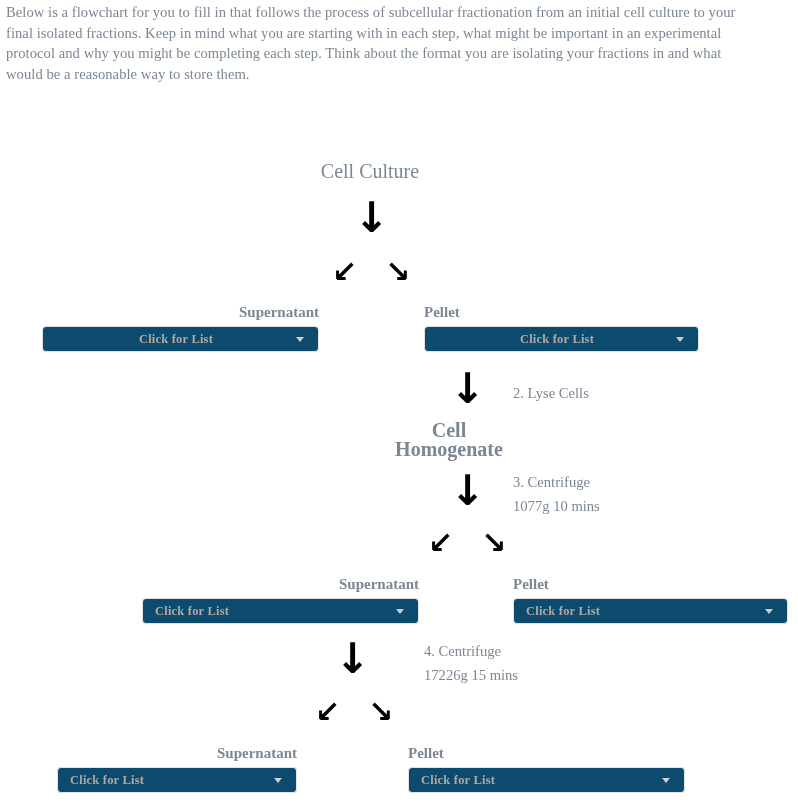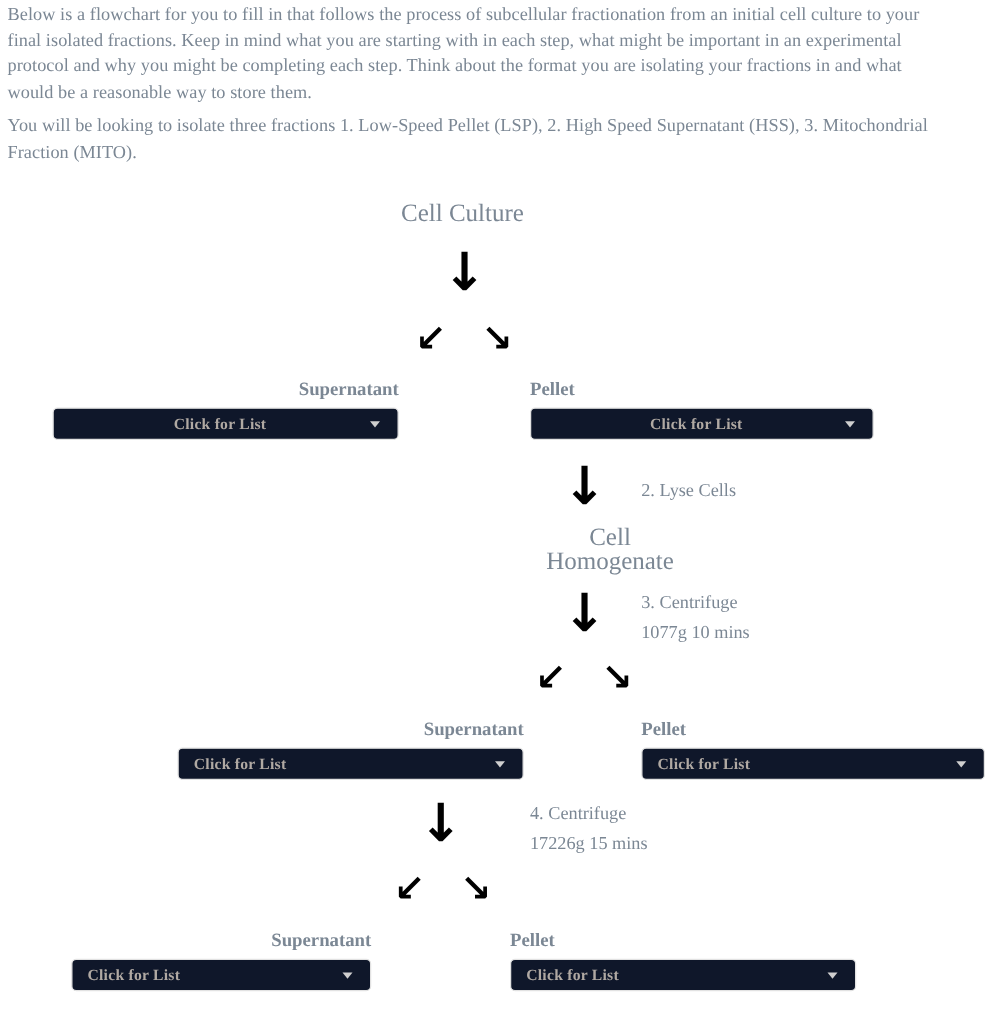--- a/index.html
+++ b/index.html
@@ -80,21 +80,21 @@
     font-weight: bold;
   }
   .dd-label.right { text-align: right; }
   .dd-label.left  { text-align: left; }
 
   .dropdown {
     position: relative;
     height: 26px;
     border: 1px solid #e2e2e2;
     border-radius: 4px;
-    background: #0f172a;
+    background: #0c4a6e;
     display: flex;
     align-items: center;
     cursor: pointer;
   }
   .dd-text {
     flex: 1;
     font-size: 12.5px;
     font-weight: bold;
     color: #b0a9a3;
     font-family: "Liberation Serif", "DejaVu Serif", serif;
@@ -117,21 +117,20 @@
     border-left: 4.5px solid transparent;
     border-right: 4.5px solid transparent;
     border-top: 5px solid #cfcfcf;
   }
 </style>
 </head>
 <body>
 
 <div id="intro">
   <p class="intro-para">Below is a flowchart for you to fill in that follows the process of subcellular fractionation from an initial cell culture to your final isolated fractions. Keep in mind what you are starting with in each step, what might be important in an experimental protocol and why you might be completing each step. Think about the format you are isolating your fractions in and what would be a reasonable way to store them.</p>
-  <p class="intro-para">You will be looking to isolate three fractions 1. Low-Speed Pellet (LSP), 2. High Speed Supernatant (HSS), 3. Mitochondrial Fraction (MITO).</p>
 </div>
 
 <div id="flow">
 
   <div class="node ctr" style="left:311px; top:162px; width:118px;">Cell Culture</div>
 
   <div class="arrow arrow-down" style="left:354px; top:197px;">↓</div>
 
   <div class="arrow arrow-diag" style="left:332px; top:257px;">↙</div>
   <div class="arrow arrow-diag" style="left:385px; top:257px;">↘</div>
@@ -154,21 +153,21 @@
           <i></i>
         </span>
     </div>
   </div>
 
   <div class="arrow arrow-down" style="left:450px; top:368px;">↓</div>
   <div class="step-note" style="left:513px; top:381px;">
     <div>2. Lyse Cells</div>
   </div>
 
-  <div class="node ctr" style="left:428px; top:421px; width:120px;">
+  <div class="node ctr" style="left:389px; top:421px; width:120px;font-weight:bold;">
     <div>Cell</div>
     <div>Homogenate</div>
   </div>
 
   <div class="arrow arrow-down" style="left:450px; top:470px;">↓</div>
   <div class="step-note" style="left:513px; top:470px;">
     <div>3. Centrifuge</div>
     <div>1077g 10 mins</div>
   </div>
 

